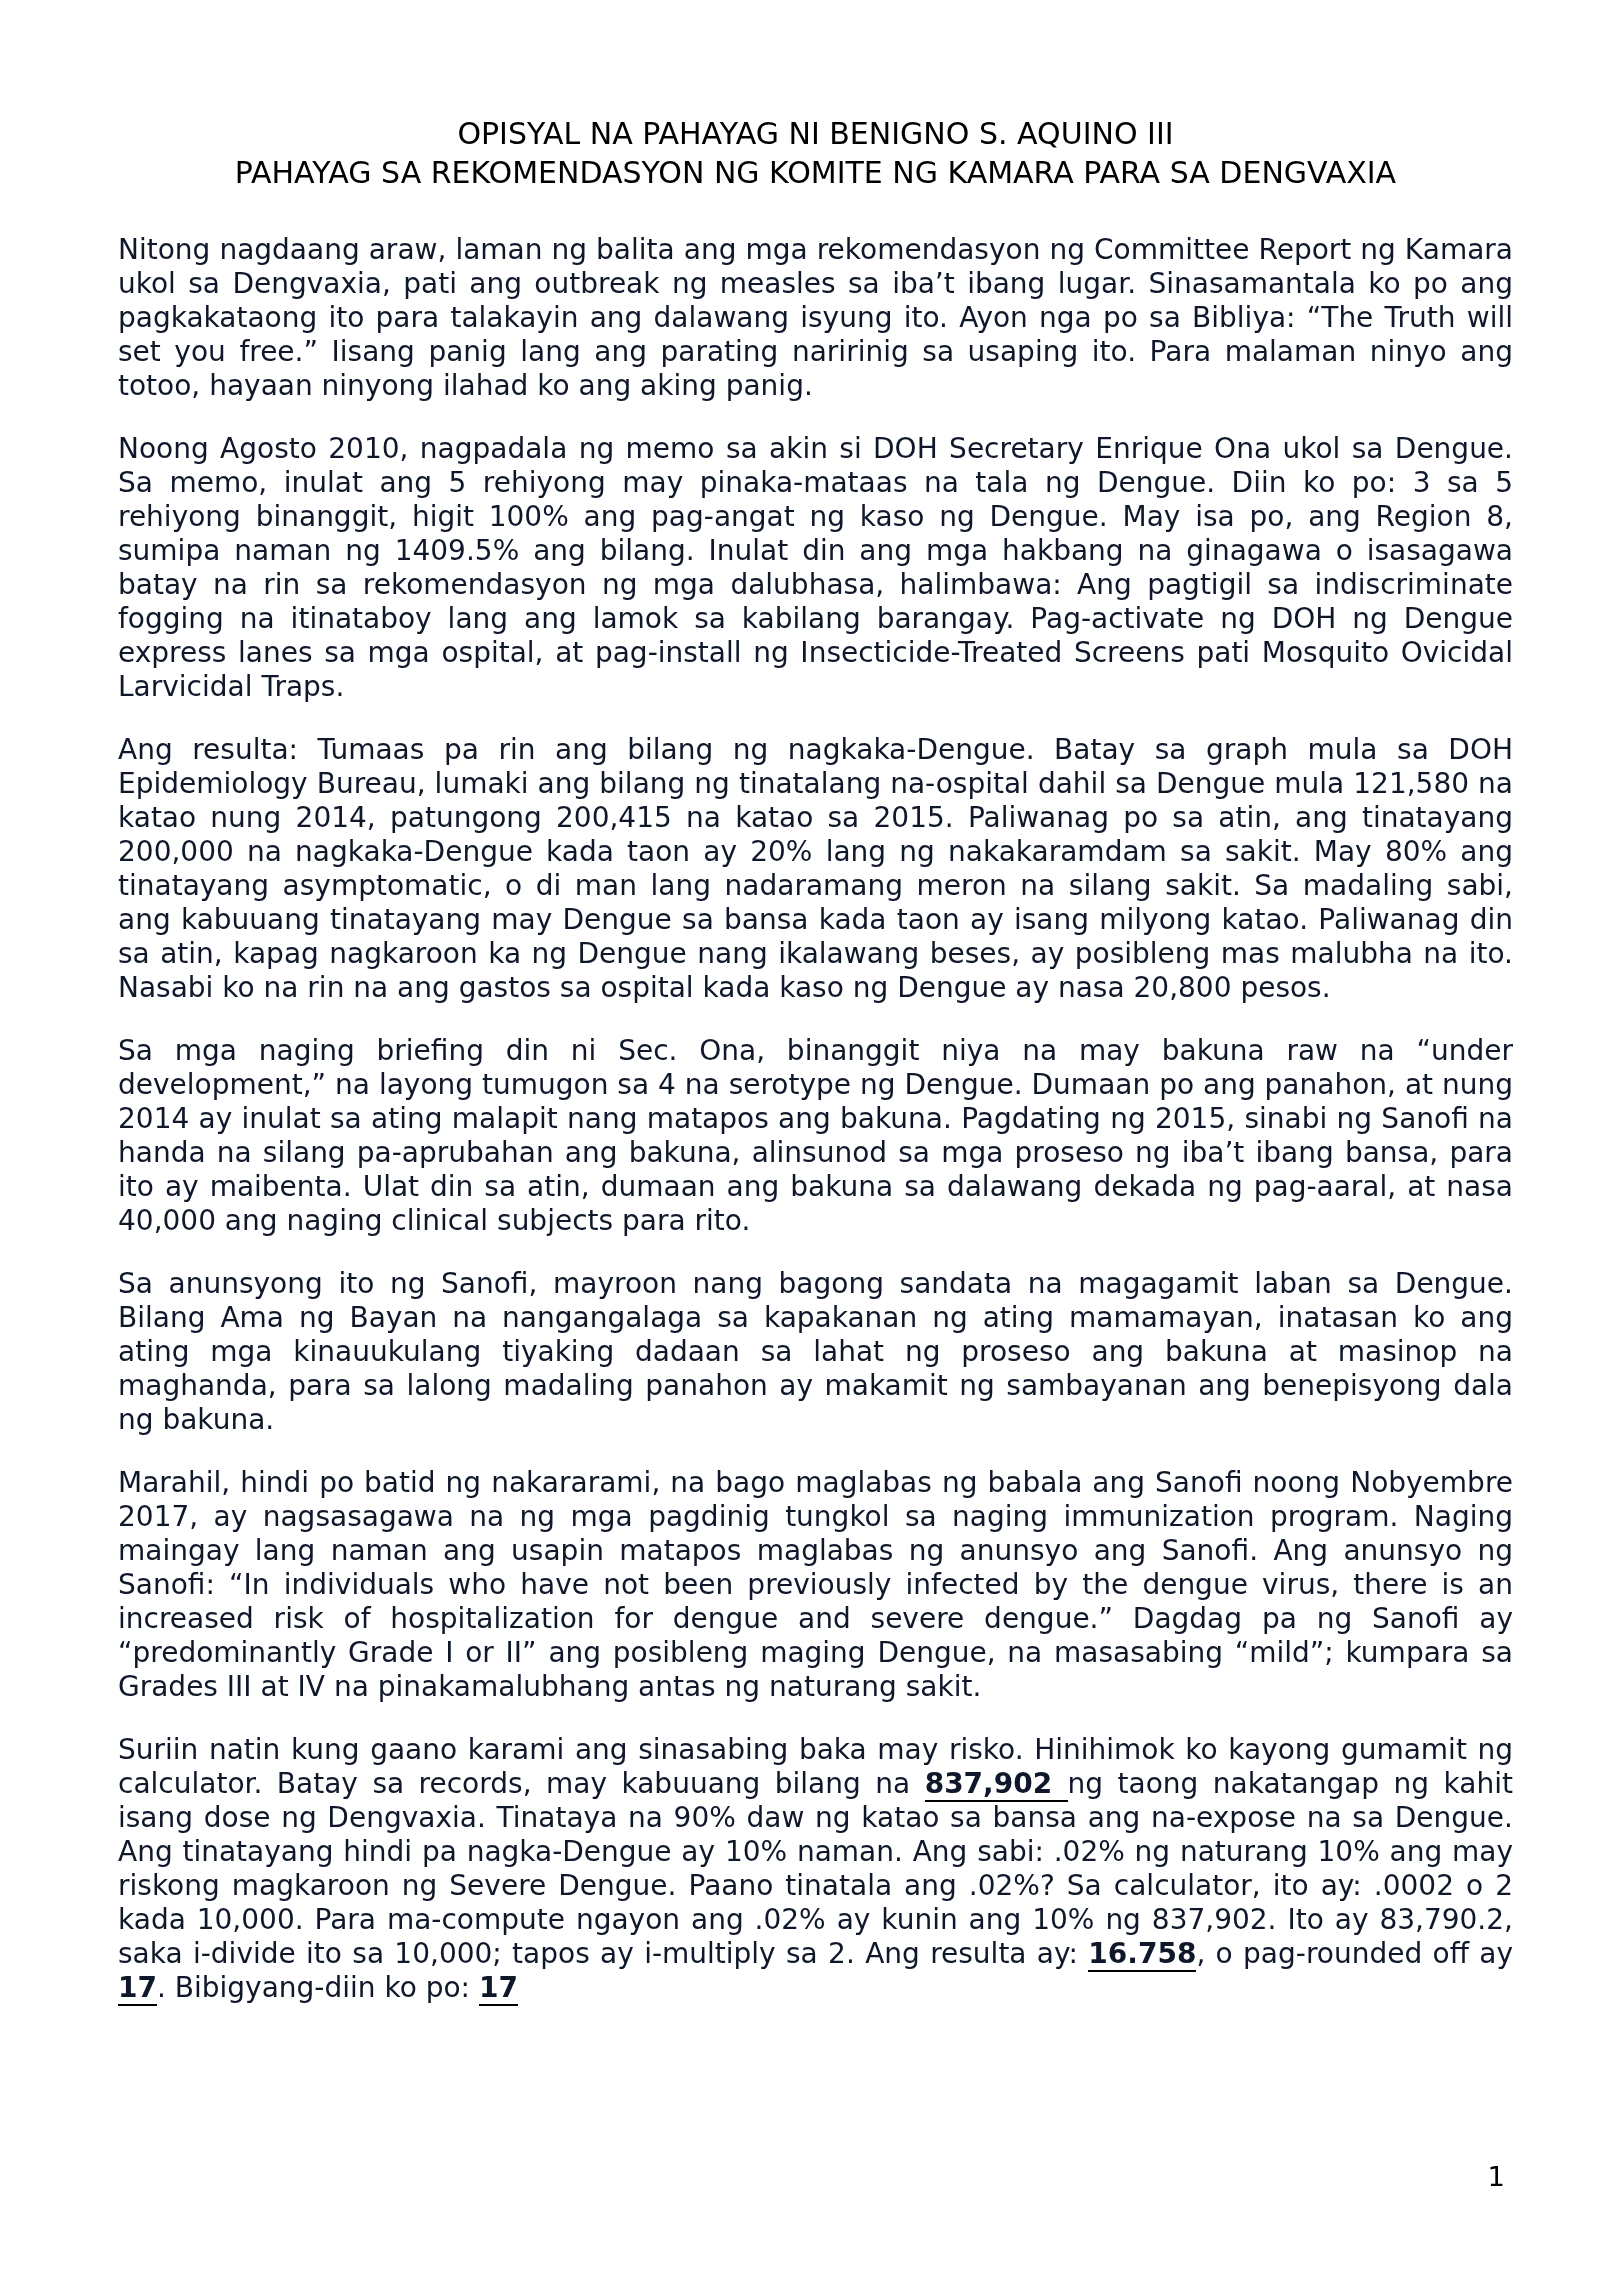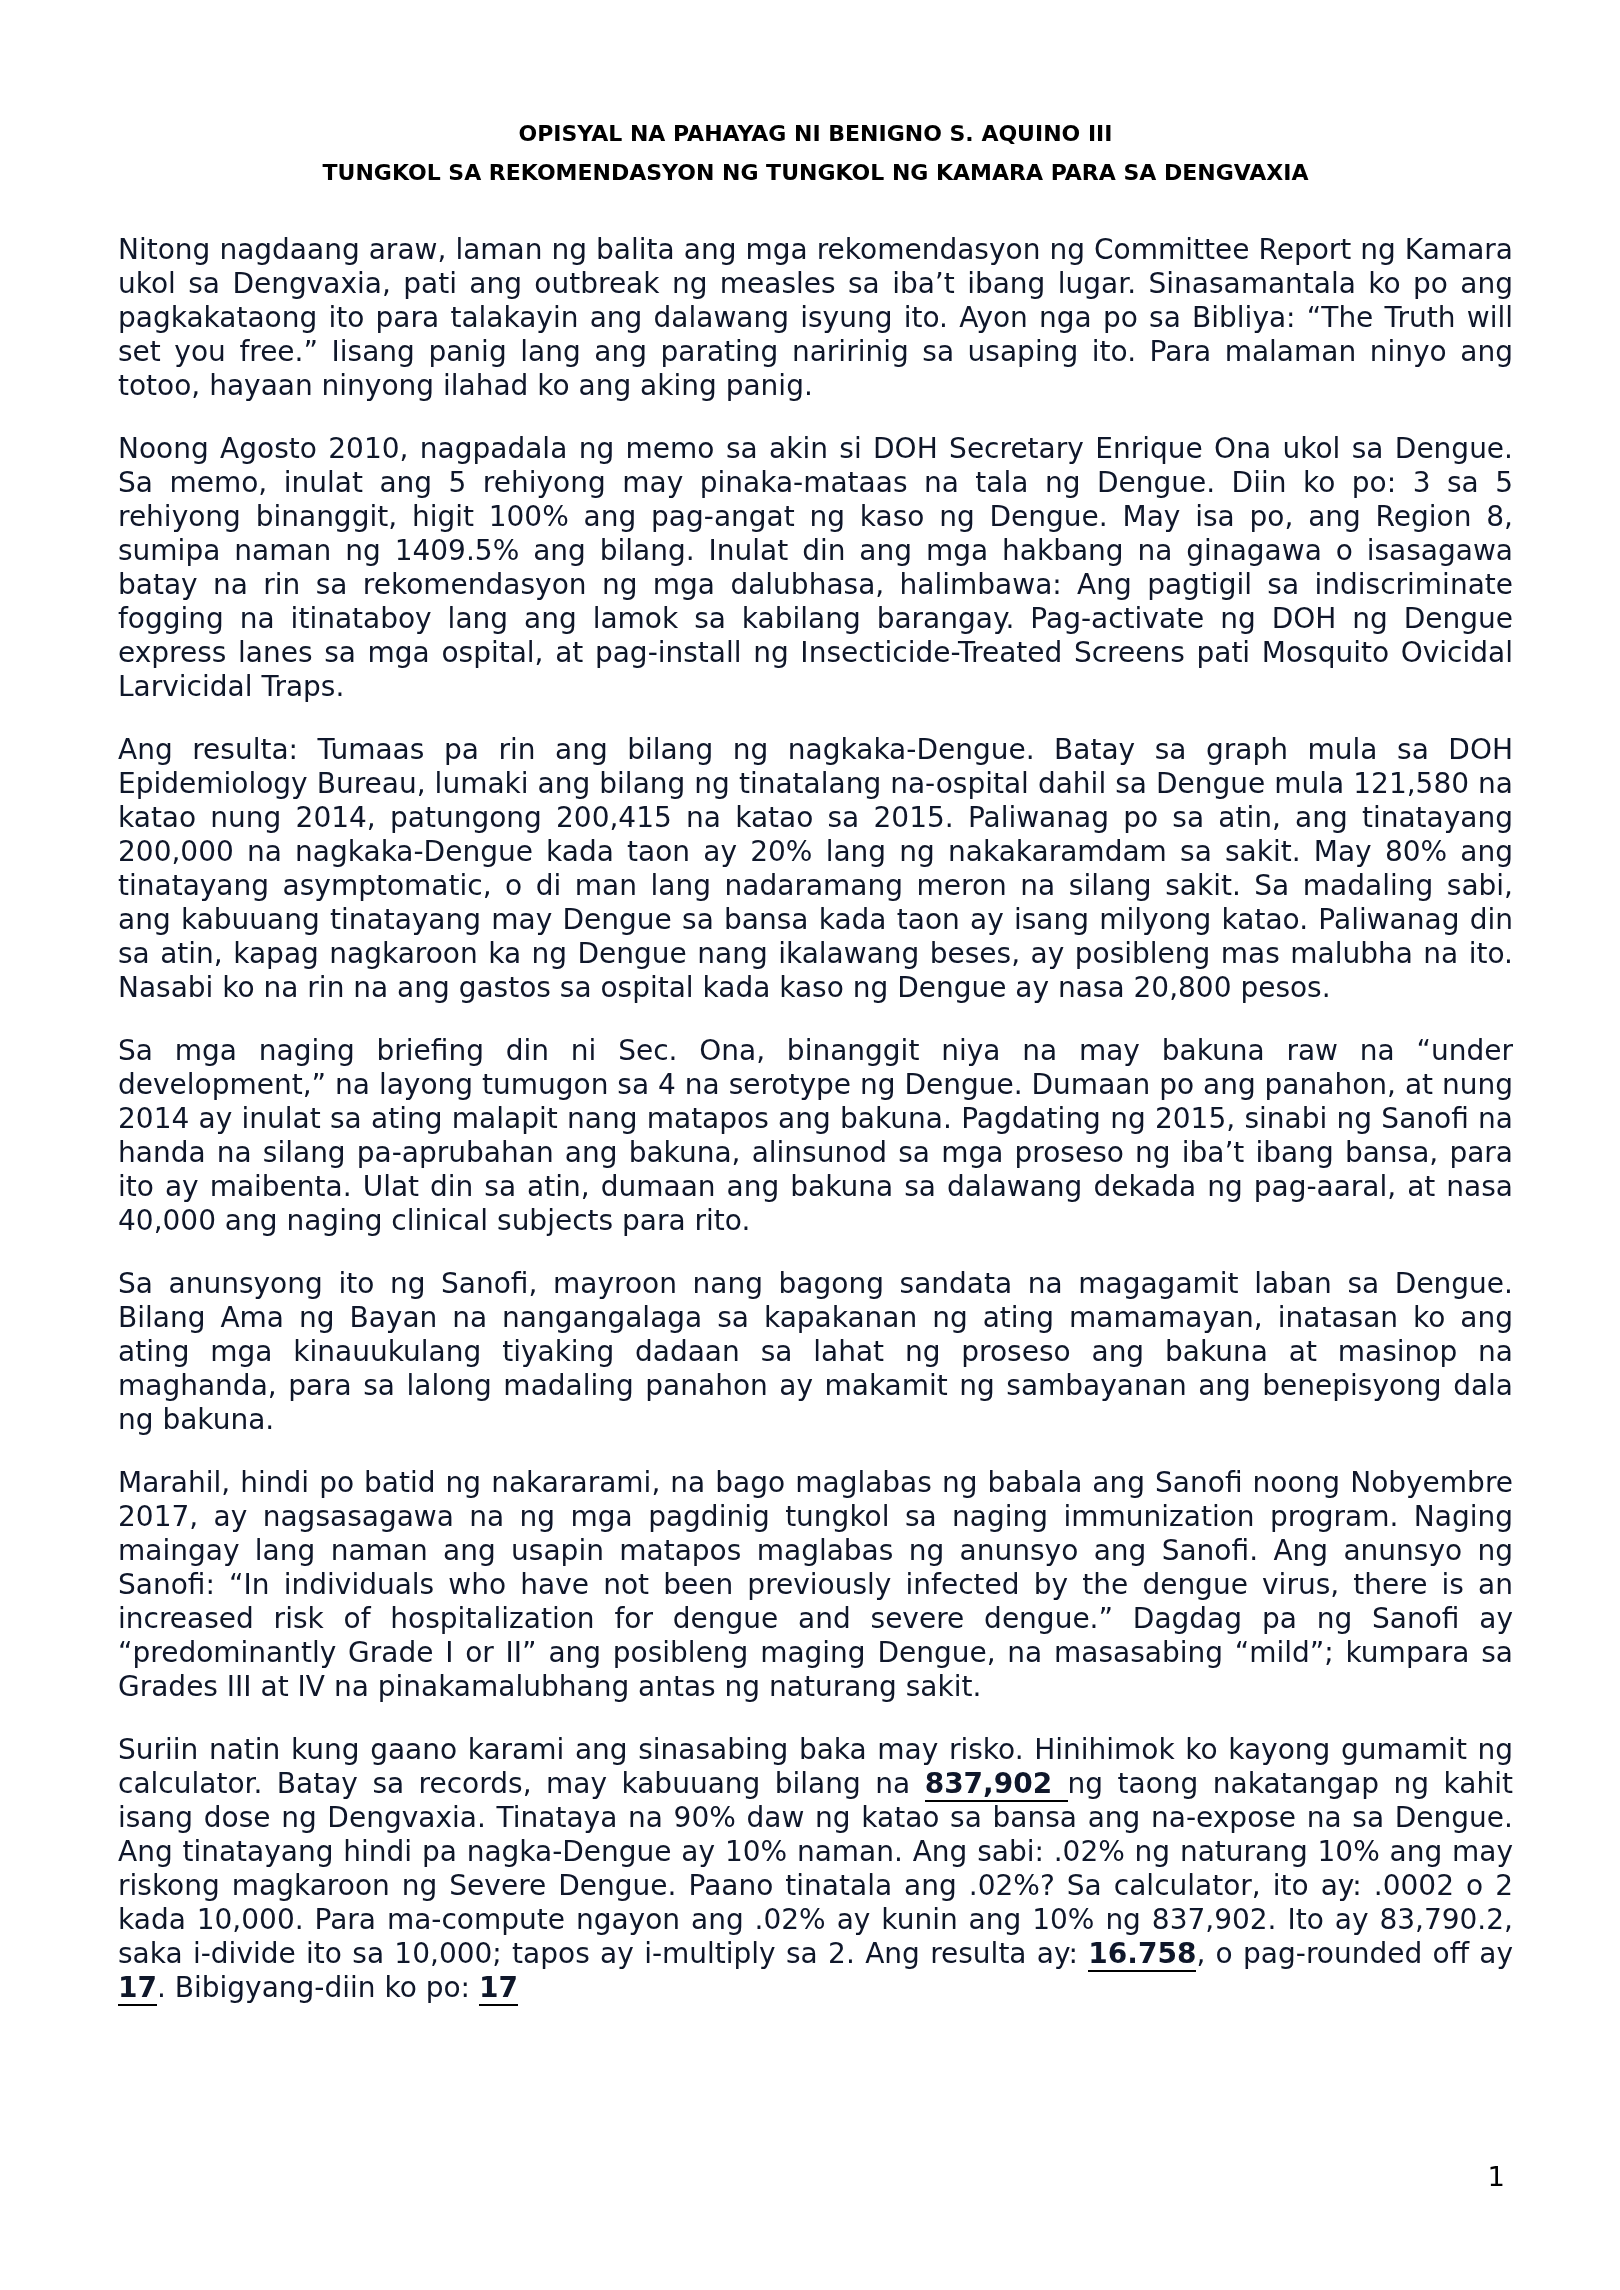--- a/index.html
+++ b/index.html
@@ -12,22 +12,22 @@
     font-family: "DejaVu Sans", "Liberation Sans", sans-serif;
     overflow: hidden;
   }
   .content {
     position: absolute;
     left: 118px;
     top: 114px;
     width: 1395px;
   }
   .doc-title {
-    font-weight: bold;
-    font-size: 22px;
+    font-weight: normal;
+    font-size: 30px;
     line-height: 39px;
     text-align: center;
   }
   .doc-title .tline { white-space: nowrap; }
   .doc-body { margin-top: 41px; }
   p.para {
     margin: 0 0 29px 0;
     font-size: 28px;
     line-height: 34px;
     text-align: justify;
@@ -47,21 +47,21 @@
     color: #000000;
   }
 </style>
 </head>
 <body>
 
 <div class="page">
   <div class="content">
     <header class="doc-title">
       <div class="tline">OPISYAL NA PAHAYAG NI BENIGNO S. AQUINO III</div>
-      <div class="tline">TUNGKOL SA REKOMENDASYON NG TUNGKOL NG KAMARA PARA SA DENGVAXIA</div>
+      <div class="tline">PAHAYAG SA REKOMENDASYON NG KOMITE NG KAMARA PARA SA DENGVAXIA</div>
     </header>
     <main class="doc-body">
         <p class="para"><span>Nitong nagdaang araw, laman ng balita ang mga rekomendasyon ng Committee Report ng Kamara ukol sa Dengvaxia, pati ang outbreak ng measles sa iba’t ibang lugar. Sinasamantala ko po ang pagkakataong ito para talakayin ang dalawang isyung ito. Ayon nga po sa Bibliya: “The Truth will set you free.” Iisang panig lang ang parating naririnig sa usaping ito. Para malaman ninyo ang totoo, hayaan ninyong ilahad ko ang aking panig.</span></p>
         <p class="para"><span>Noong Agosto 2010, nagpadala ng memo sa akin si DOH Secretary Enrique Ona ukol sa Dengue. Sa memo, inulat ang 5 rehiyong may pinaka-mataas na tala ng Dengue. Diin ko po: 3 sa 5 rehiyong binanggit, higit 100% ang pag-angat ng kaso ng Dengue. May isa po, ang Region 8, sumipa naman ng 1409.5% ang bilang. Inulat din ang mga hakbang na ginagawa o isasagawa batay na rin sa rekomendasyon ng mga dalubhasa, halimbawa: Ang pagtigil sa indiscriminate fogging na itinataboy lang ang lamok sa kabilang barangay. Pag-activate ng DOH ng Dengue express lanes sa mga ospital, at pag-install ng Insecticide-Treated Screens pati Mosquito Ovicidal Larvicidal Traps.</span></p>
         <p class="para"><span>Ang resulta: Tumaas pa rin ang bilang ng nagkaka-Dengue. Batay sa graph mula sa DOH Epidemiology Bureau, lumaki ang bilang ng tinatalang na-ospital dahil sa Dengue mula 121,580 na katao nung 2014, patungong 200,415 na katao sa 2015. Paliwanag po sa atin, ang tinatayang 200,000 na nagkaka-Dengue kada taon ay 20% lang ng nakakaramdam sa sakit. May 80% ang tinatayang asymptomatic, o di man lang nadaramang meron na silang sakit. Sa madaling sabi, ang kabuuang tinatayang may Dengue sa bansa kada taon ay isang milyong katao. Paliwanag din sa atin, kapag nagkaroon ka ng Dengue nang ikalawang beses, ay posibleng mas malubha na ito. Nasabi ko na rin na ang gastos sa ospital kada kaso ng Dengue ay nasa 20,800 pesos.</span></p>
         <p class="para"><span>Sa mga naging briefing din ni Sec. Ona, binanggit niya na may bakuna raw na “under development,” na layong tumugon sa 4 na serotype ng Dengue. Dumaan po ang panahon, at nung 2014 ay inulat sa ating malapit nang matapos ang bakuna. Pagdating ng 2015, sinabi ng Sanofi na handa na silang pa-aprubahan ang bakuna, alinsunod sa mga proseso ng iba’t ibang bansa, para ito ay maibenta. Ulat din sa atin, dumaan ang bakuna sa dalawang dekada ng pag-aaral, at nasa 40,000 ang naging clinical subjects para rito.</span></p>
         <p class="para"><span>Sa anunsyong ito ng Sanofi, mayroon nang bagong sandata na magagamit laban sa Dengue. Bilang Ama ng Bayan na nangangalaga sa kapakanan ng ating mamamayan, inatasan ko ang ating mga kinauukulang tiyaking dadaan sa lahat ng proseso ang bakuna at masinop na maghanda, para sa lalong madaling panahon ay makamit ng sambayanan ang benepisyong dala ng bakuna.</span></p>
         <p class="para"><span>Marahil, hindi po batid ng nakararami, na bago maglabas ng babala ang Sanofi noong Nobyembre 2017, ay nagsasagawa na ng mga pagdinig tungkol sa naging immunization program. Naging maingay lang naman ang usapin matapos maglabas ng anunsyo ang Sanofi. Ang anunsyo ng Sanofi: “In individuals who have not been previously infected by the dengue virus, there is an increased risk of hospitalization for dengue and severe dengue.” Dagdag pa ng Sanofi ay “predominantly Grade I or II” ang posibleng maging Dengue, na masasabing “mild”; kumpara sa Grades III at IV na pinakamalubhang antas ng naturang sakit.</span></p>
         <p class="para"><span>Suriin natin kung gaano karami ang sinasabing baka may risko. Hinihimok ko kayong gumamit ng calculator. Batay sa records, may kabuuang bilang na </span><span class="b u">837,902 </span><span>ng taong nakatangap ng kahit isang dose ng Dengvaxia. Tinataya na 90% daw ng katao sa bansa ang na-expose na sa Dengue. Ang tinatayang hindi pa nagka-Dengue ay 10% naman. Ang sabi: .02% ng naturang 10% ang may riskong magkaroon ng Severe Dengue. Paano tinatala ang .02%? Sa calculator, ito ay: .0002 o 2 kada 10,000. Para ma-compute ngayon ang .02% ay kunin ang 10% ng 837,902. Ito ay 83,790.2, saka i-divide ito sa 10,000; tapos ay i-multiply sa 2. Ang resulta ay: </span><span class="b u">16.758</span><span>, o pag-rounded off ay</span><span class="b u"> 17</span><span>. Bibigyang-diin ko po: </span><span class="b u">17</span></p>
       </main>

